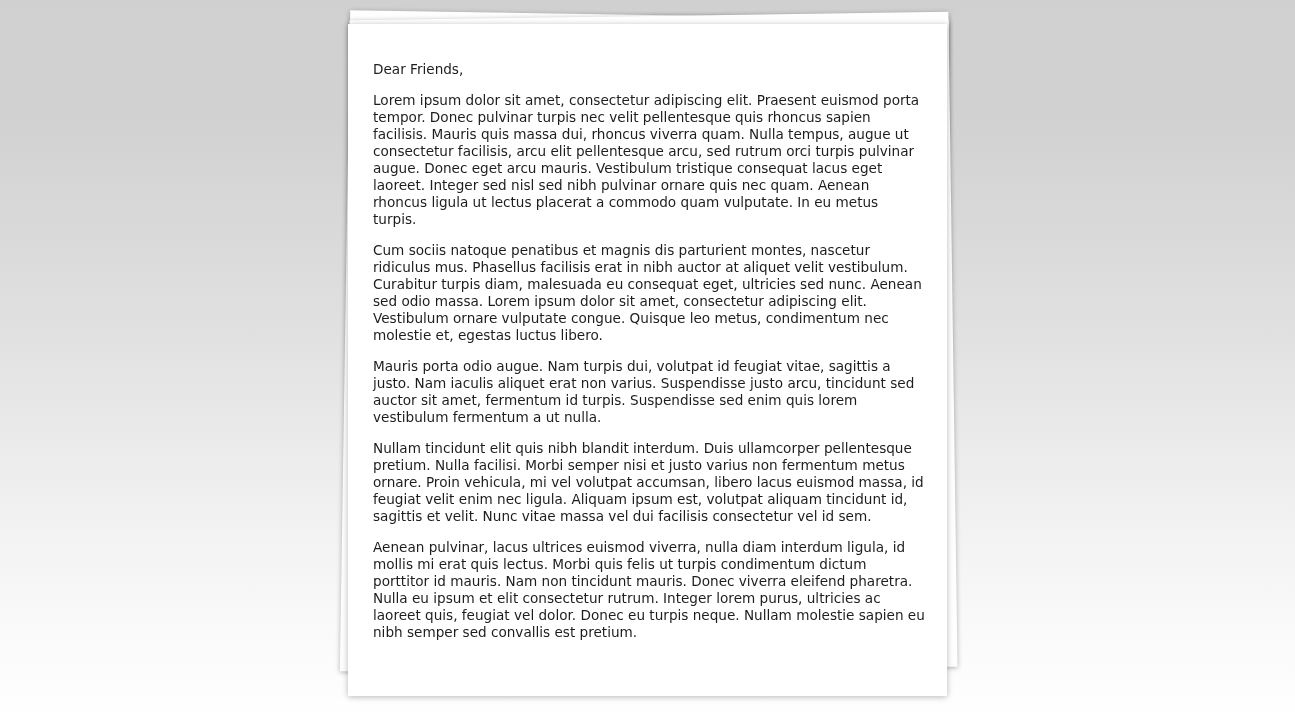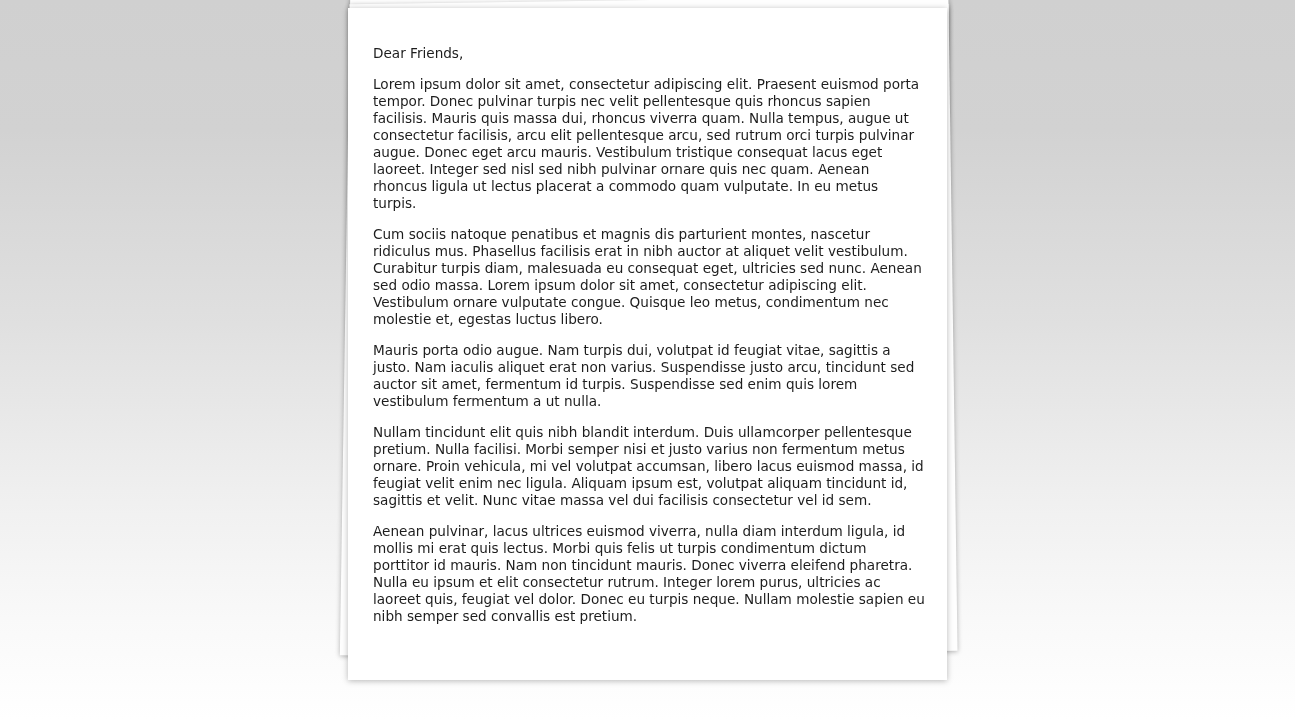--- a/index.html
+++ b/index.html
@@ -20,21 +20,21 @@
       #d0d0d0 0%,
       #d2d2d2 18%,
       #e0e0e0 45%,
       #efefef 68%,
       #f9f9f9 86%,
       #ffffff 100%);
   }
   .paper-stack {
     position: absolute;
     left: 348px;
-    top: 8px;
+    top: 24px;
     width: 599px;
     height: 672px;
   }
   .sheet {
     position: absolute;
     background: #fefefe;
   }
   .sheet.back1 {
     left: -3px;
     top: -9px;

